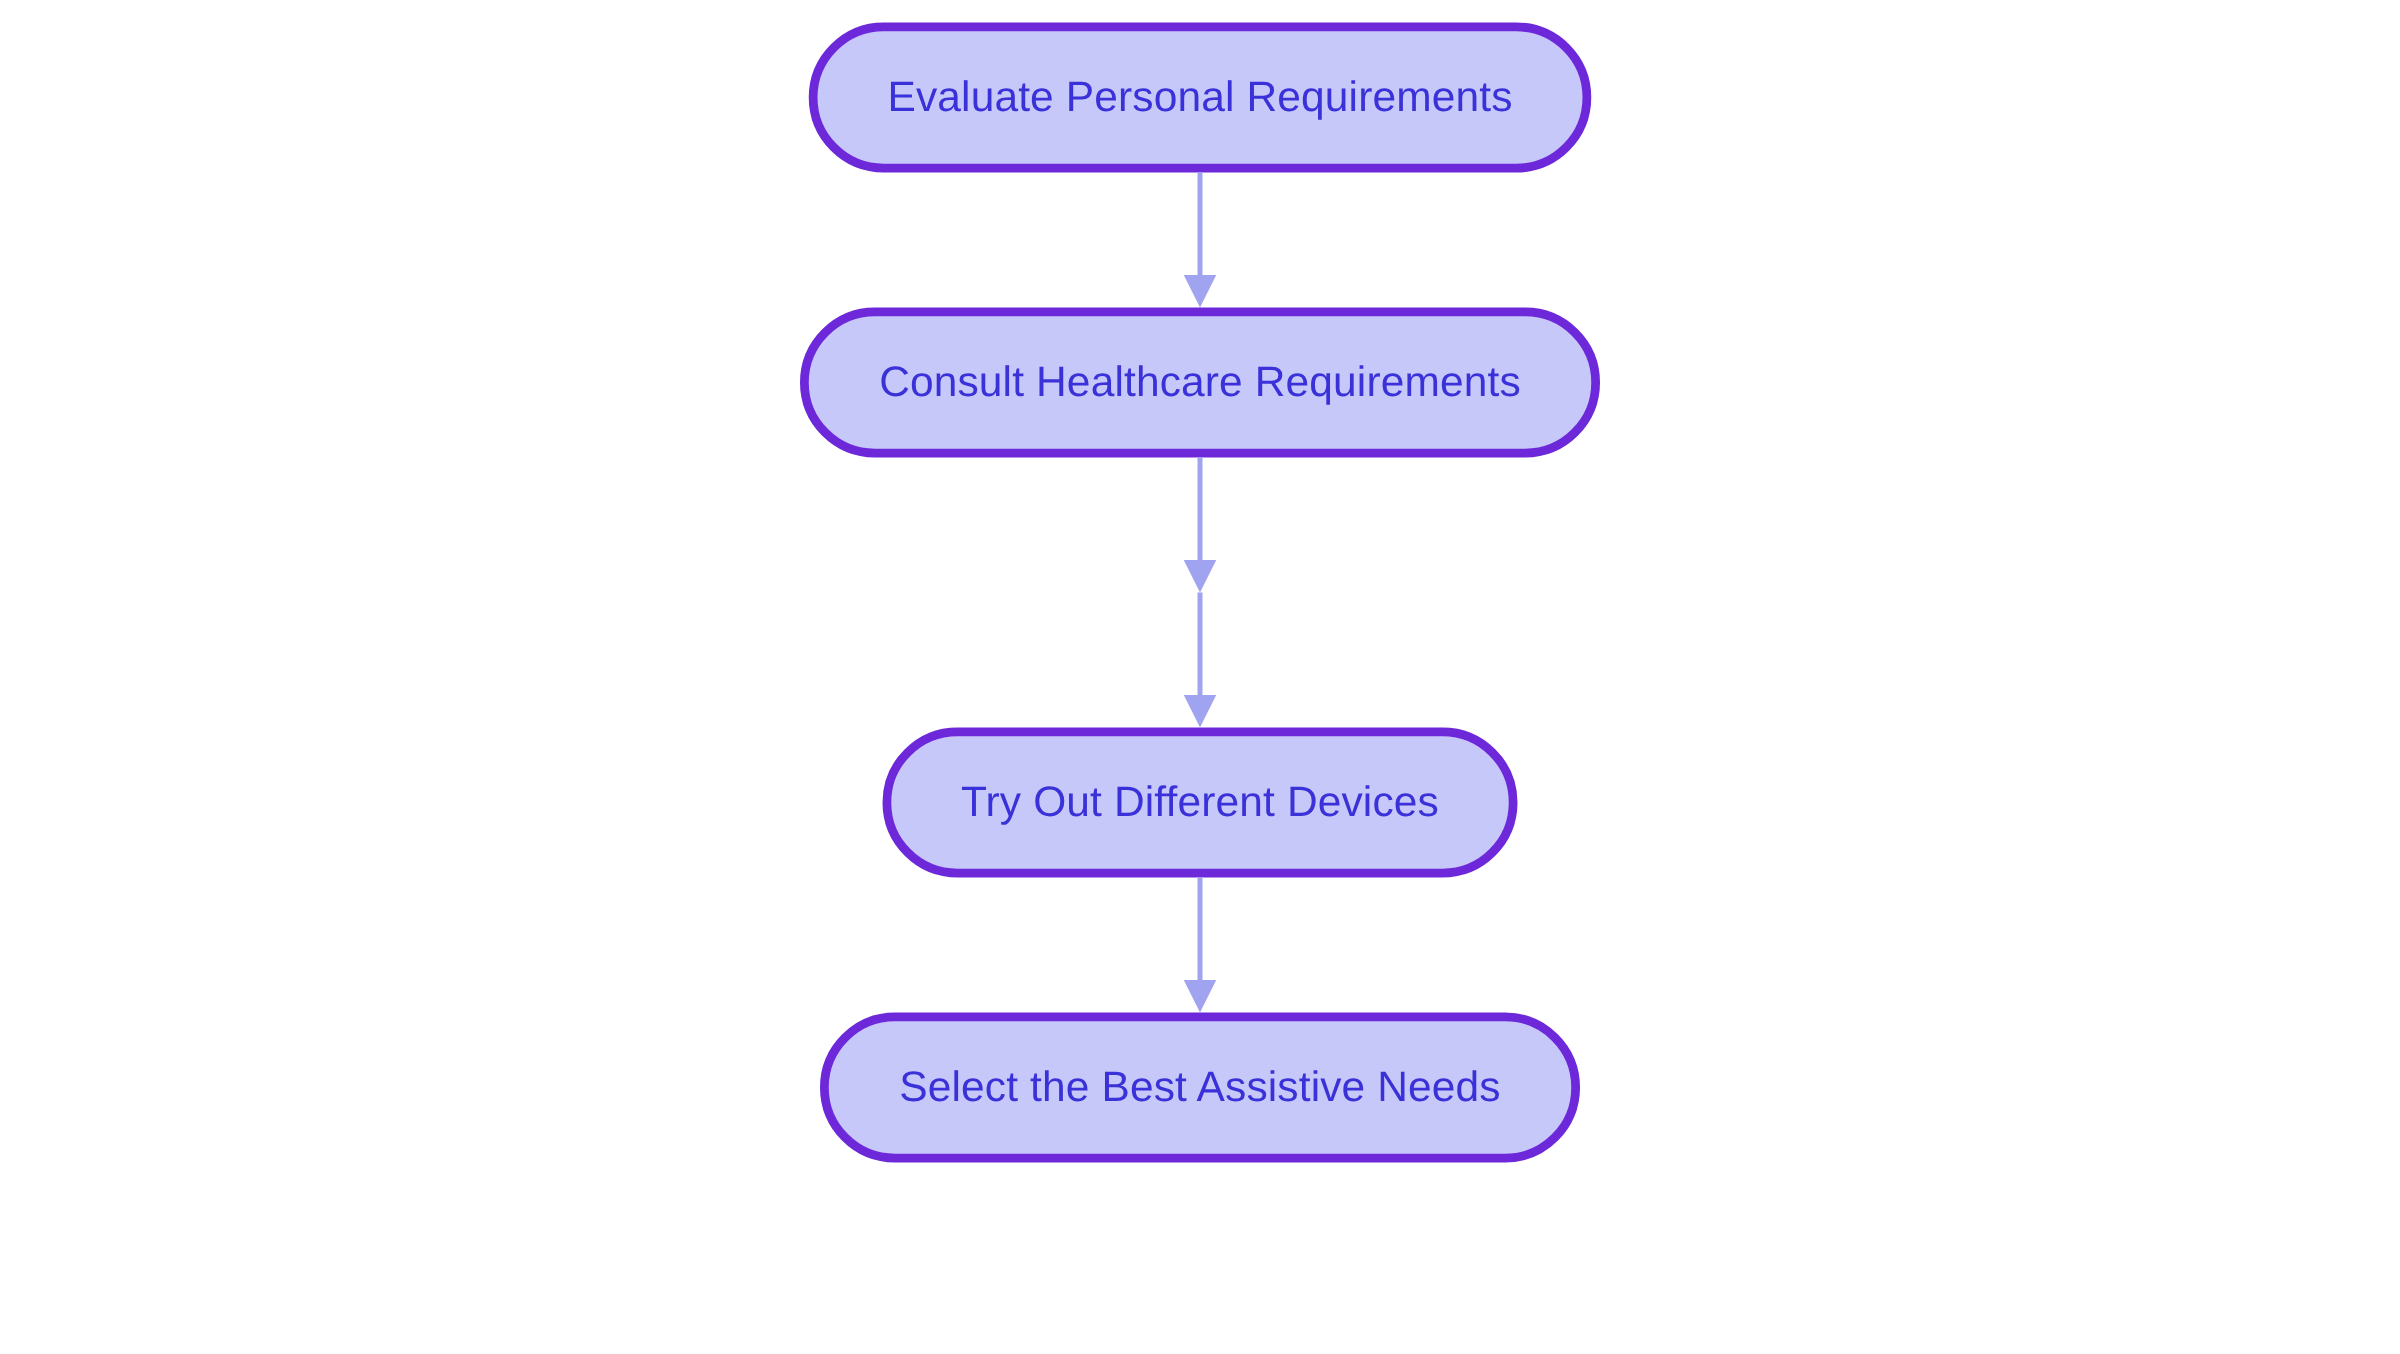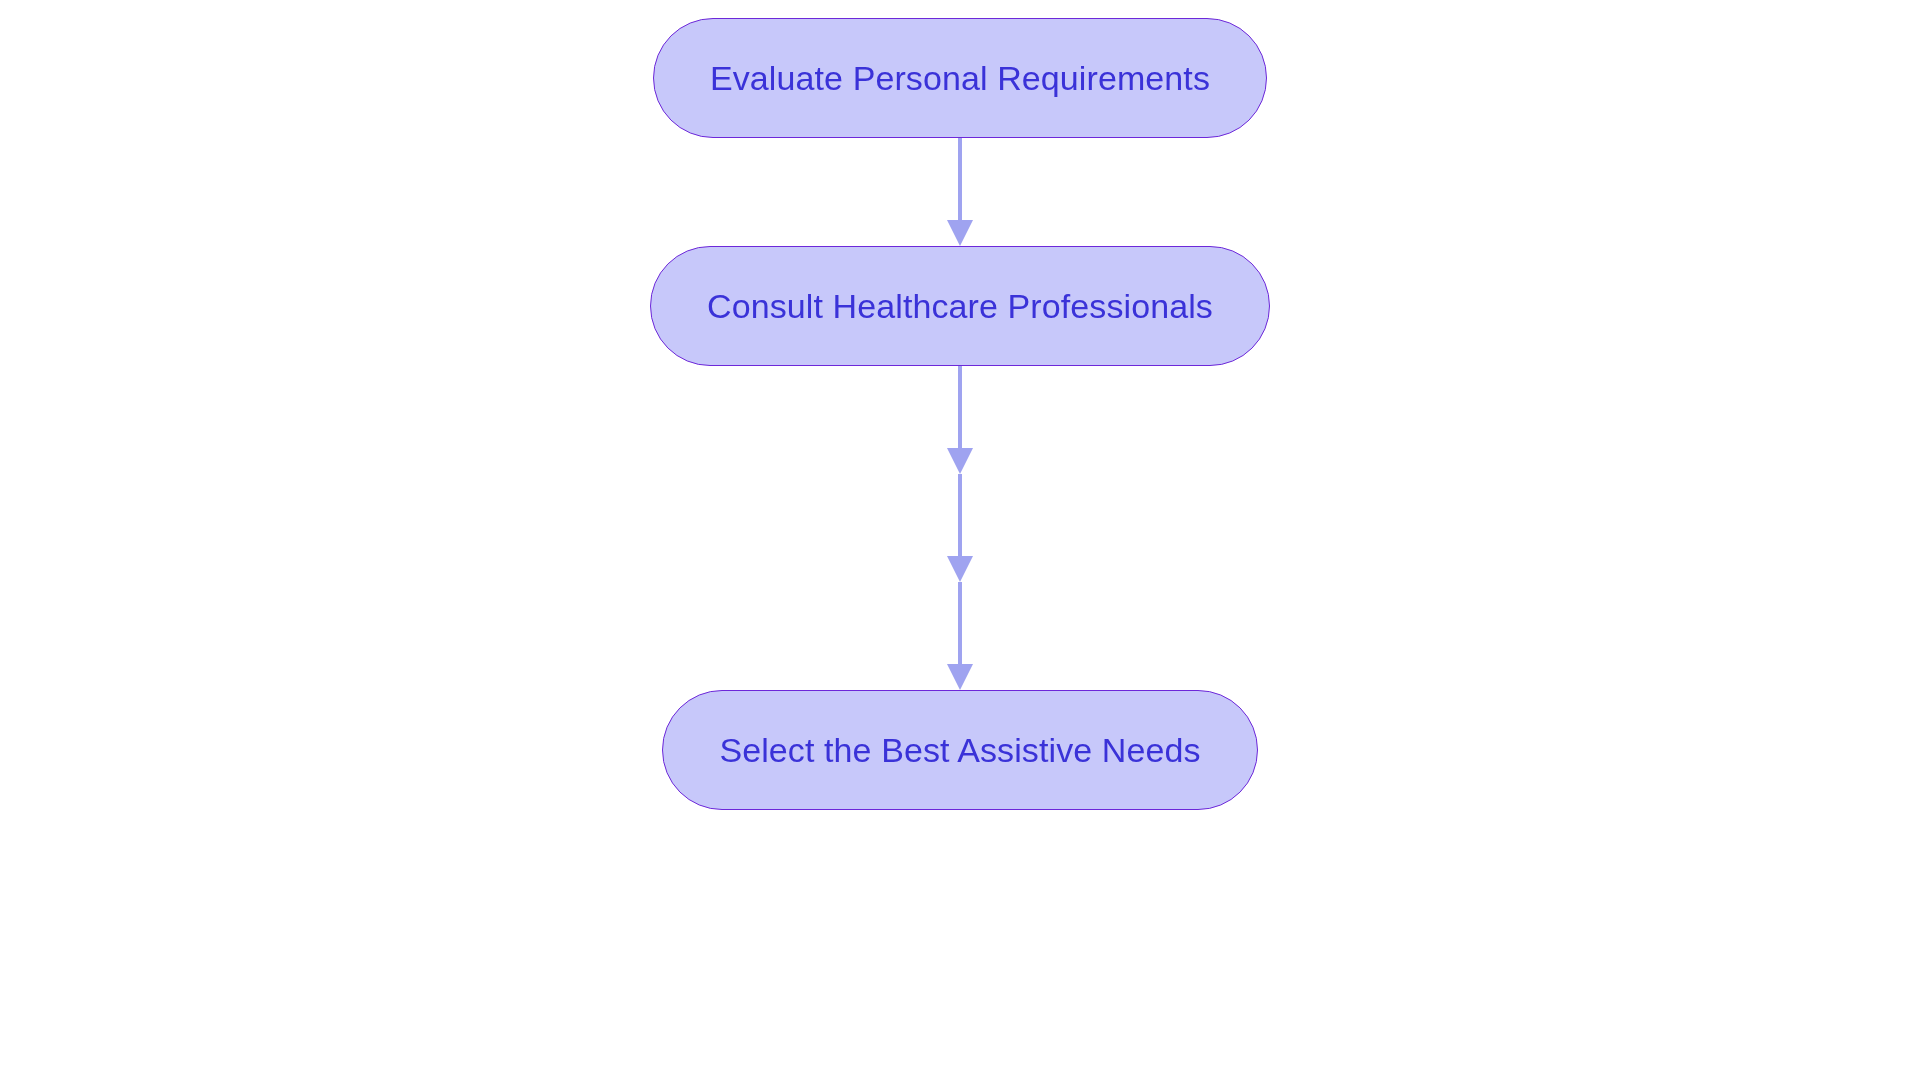--- a/index.html
+++ b/index.html
@@ -23,21 +23,21 @@
     display: flex;
     flex-direction: column;
     align-items: center;
     justify-content: flex-start;
   }
 
   
   .node {
     box-sizing: border-box;
     height: 120px;
-    border: 1px solid #6d28d9;
+    border: 7px solid #6d28d9;
     background: #c7c8fa;
     border-radius: 60px;
     display: flex;
     align-items: center;
     justify-content: center;
     padding: 0 56px;
     flex: 0 0 auto;
   }
   .node-label {
     font-size: 34px;
@@ -89,34 +89,37 @@
   <div class="node">
     <span class="node-label">Evaluate Personal Requirements</span>
   </div>
 
   <div class="connector">
     <div class="connector-line"></div>
     <div class="connector-head"></div>
   </div>
 
   <div class="node">
-    <span class="node-label">Consult Healthcare Professionals</span>
+    <span class="node-label">Consult Healthcare Requirements</span>
   </div>
 
   <div class="connector">
     <div class="connector-line"></div>
     <div class="connector-head"></div>
   </div>
 
 
   <div class="connector">
     <div class="connector-line"></div>
     <div class="connector-head"></div>
   </div>
 
+  <div class="node">
+    <span class="node-label">Try Out Different Devices</span>
+  </div>
 
   <div class="connector">
     <div class="connector-line"></div>
     <div class="connector-head"></div>
   </div>
 
   <div class="node">
     <span class="node-label">Select the Best Assistive Needs</span>
   </div>
 

